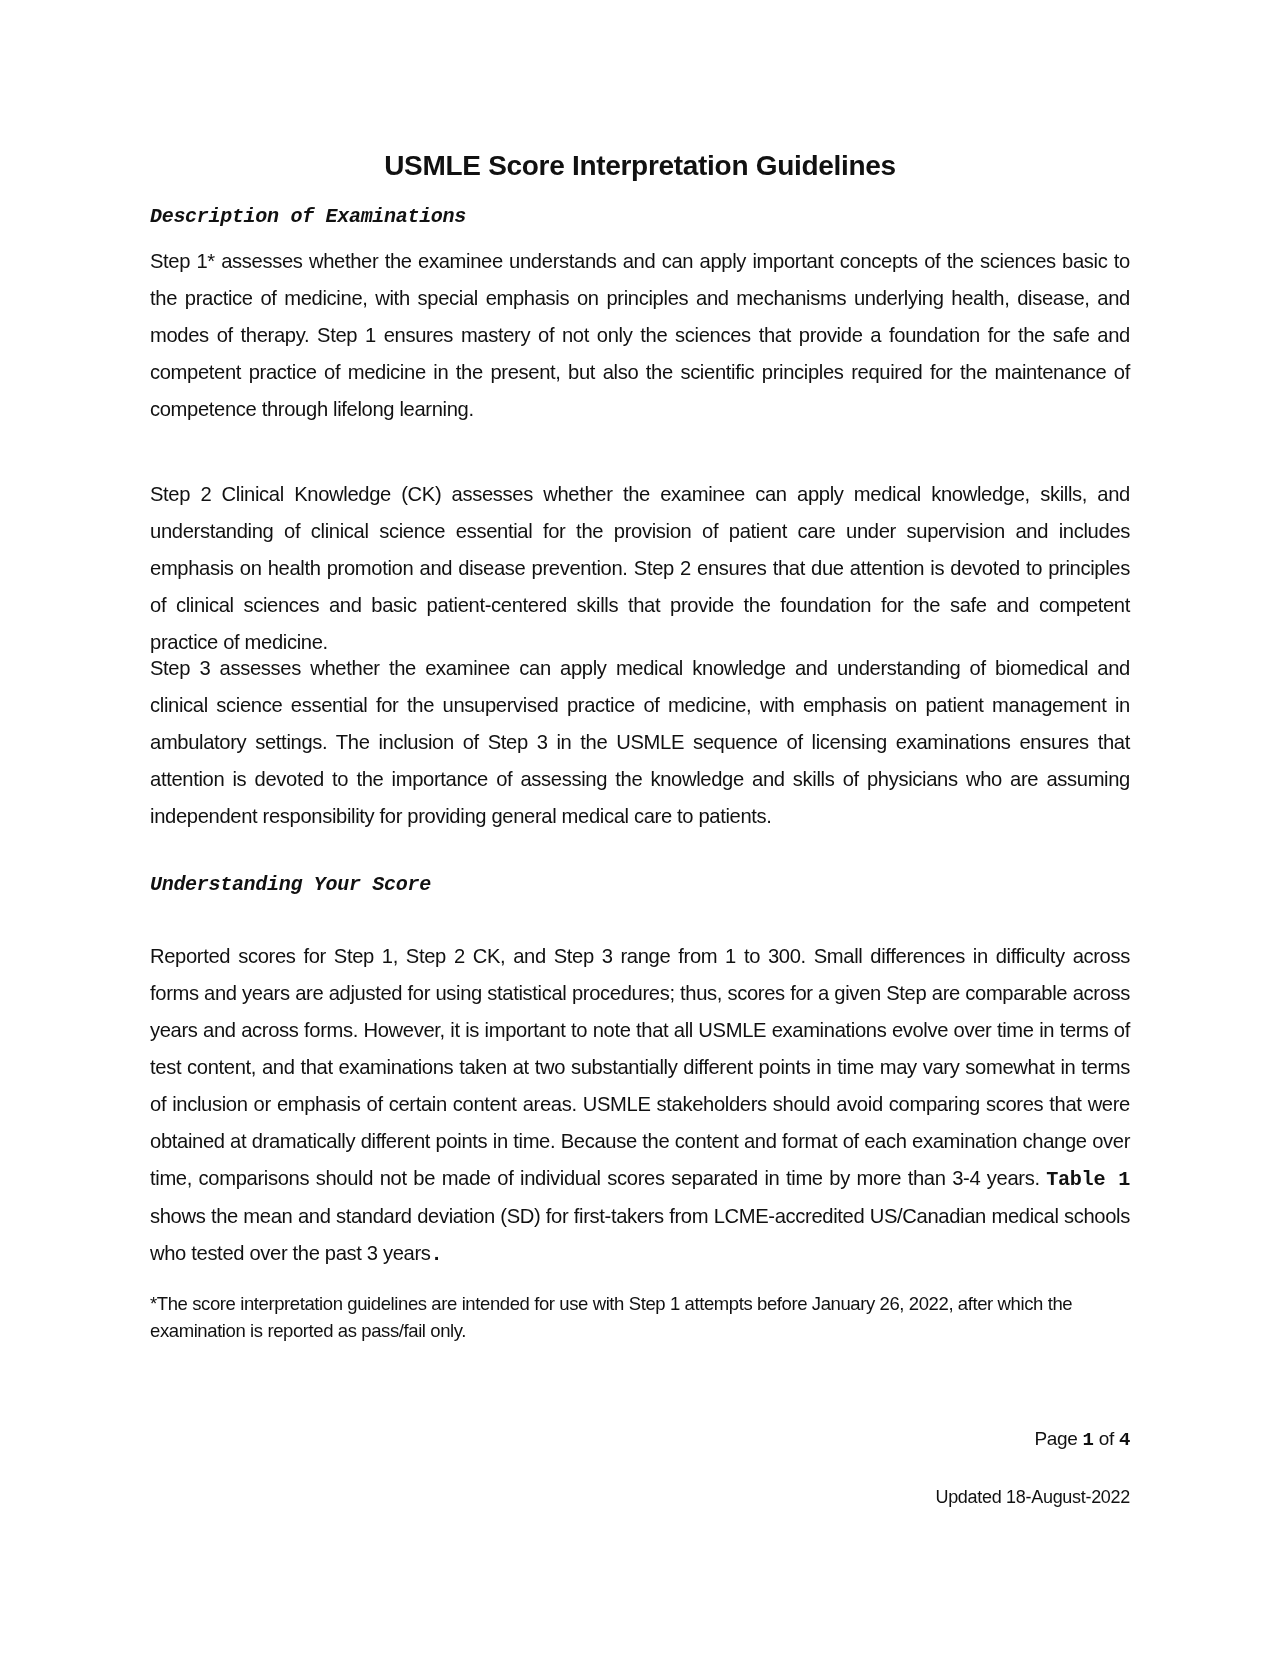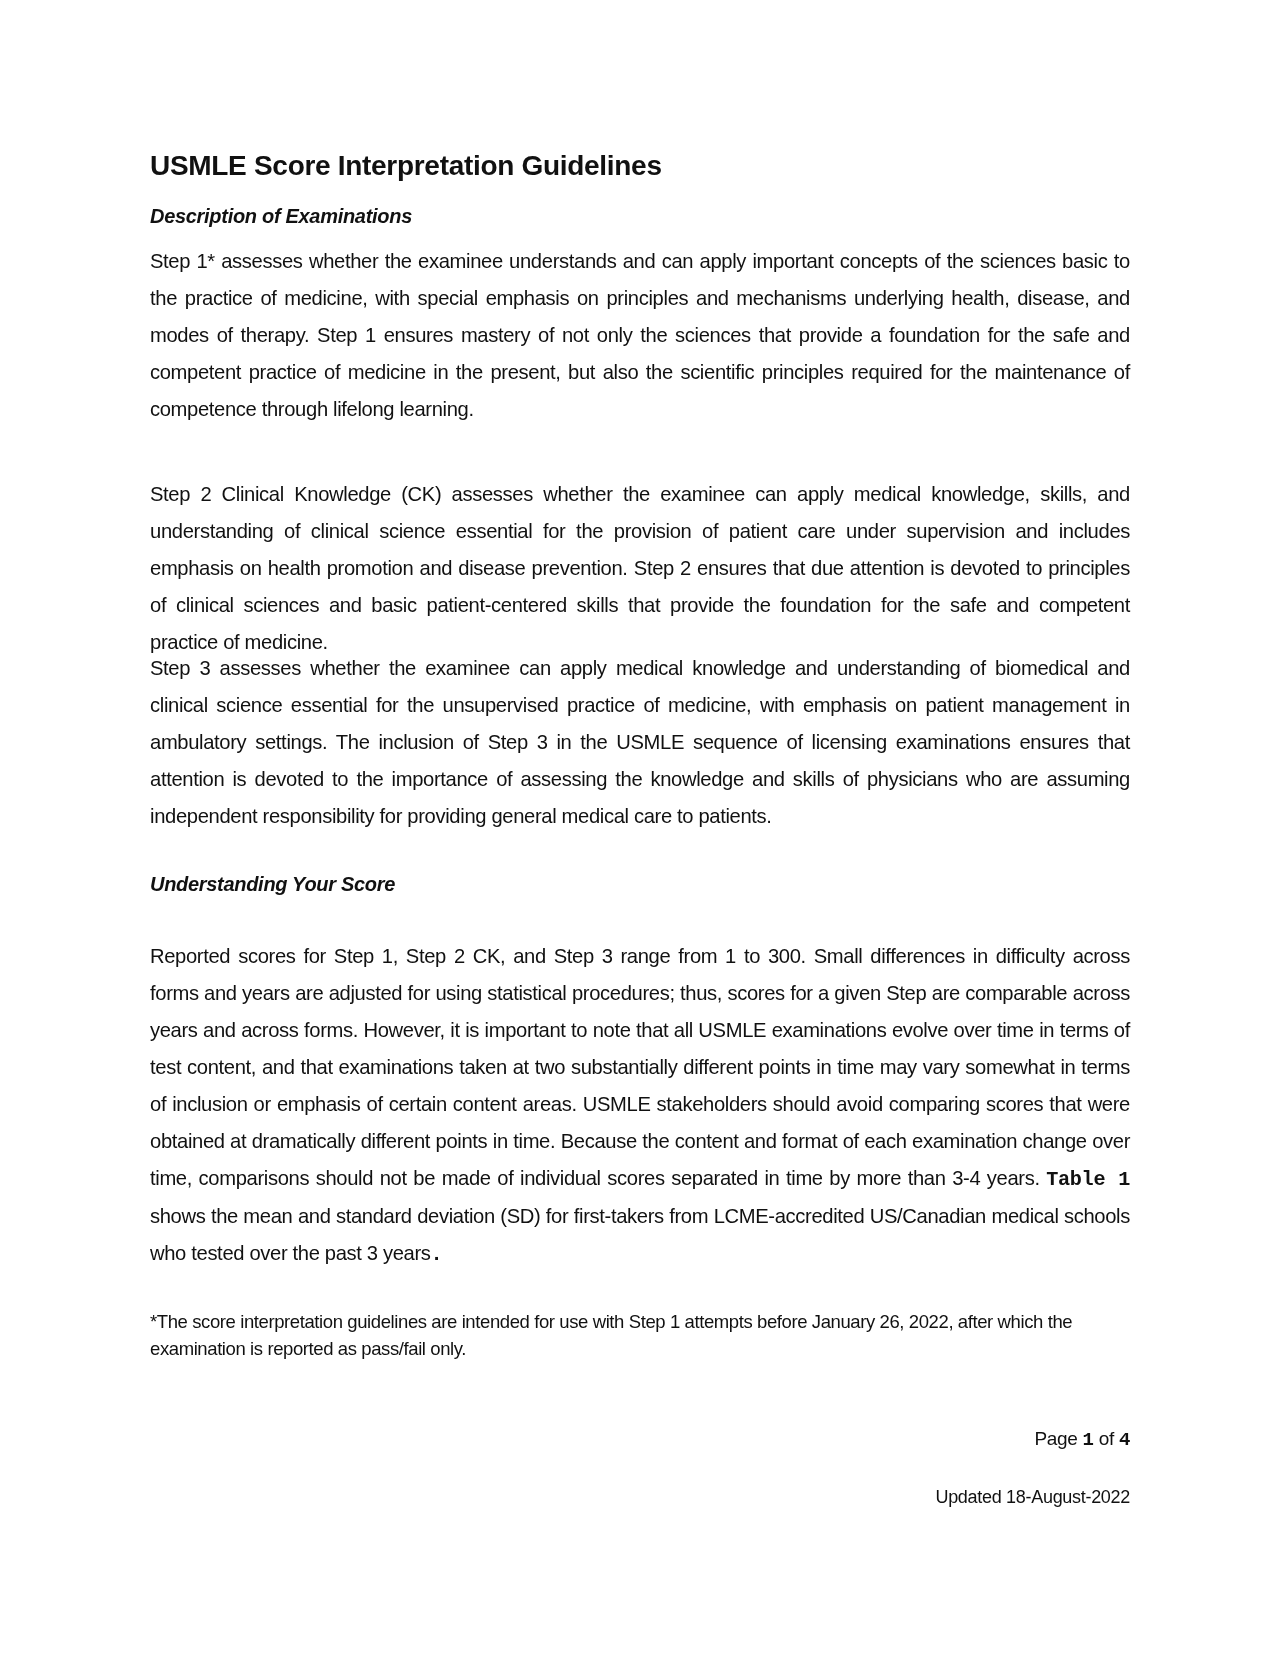--- a/index.html
+++ b/index.html
@@ -1,24 +1,24 @@
 <!DOCTYPE html>
 <html><head>
 <meta charset="utf-8">
 <style>
   html, body { margin: 0; padding: 0; background: #ffffff; }
   body { width: 1280px; height: 1656px; position: relative; overflow: hidden;
          font-family: "Liberation Sans", sans-serif; color: #111111; }
   .page { position: absolute; left: 150px; top: 0; width: 980px; }
-  .title { position: absolute; top: 150px; left: 0; width: 980px; text-align: left;
+  .title { position: absolute; top: 150px; left: 0; width: 980px; text-align: center;
            font-size: 28px; font-weight: bold; letter-spacing: -0.3px; }
-  .heading { position: absolute; left: 0; font-size: 20px; font-weight: bold; font-style: italic; letter-spacing: -0.3px; }
+  .heading { position: absolute; left: 0; font-size: 20px; font-weight: bold; font-style: italic; letter-spacing: -0.3px; font-family: Liberation Mono, monospace; }
   .para { position: absolute; left: 0; width: 980px; font-size: 20.2px; line-height: 37px;
           text-align: justify; letter-spacing: -0.35px; }
-  .footnote { position: absolute; left: 0; width: 980px; font-size: 18.5px; line-height: 27px; letter-spacing: -0.4px; margin-top: 18px; }
+  .footnote { position: absolute; left: 0; width: 980px; font-size: 18.5px; line-height: 27px; letter-spacing: -0.4px; }
   .pagenum { position: absolute; right: 0; font-size: 19px; letter-spacing: -0.3px; }
   .updated { position: absolute; right: 0; font-size: 18px; letter-spacing: -0.3px; }
   b { font-weight: bold; font-family: Liberation Mono, monospace; }
 </style>
 </head>
 <body>
 
 <div class="page">
   <div class="title">USMLE Score Interpretation Guidelines</div>
 

